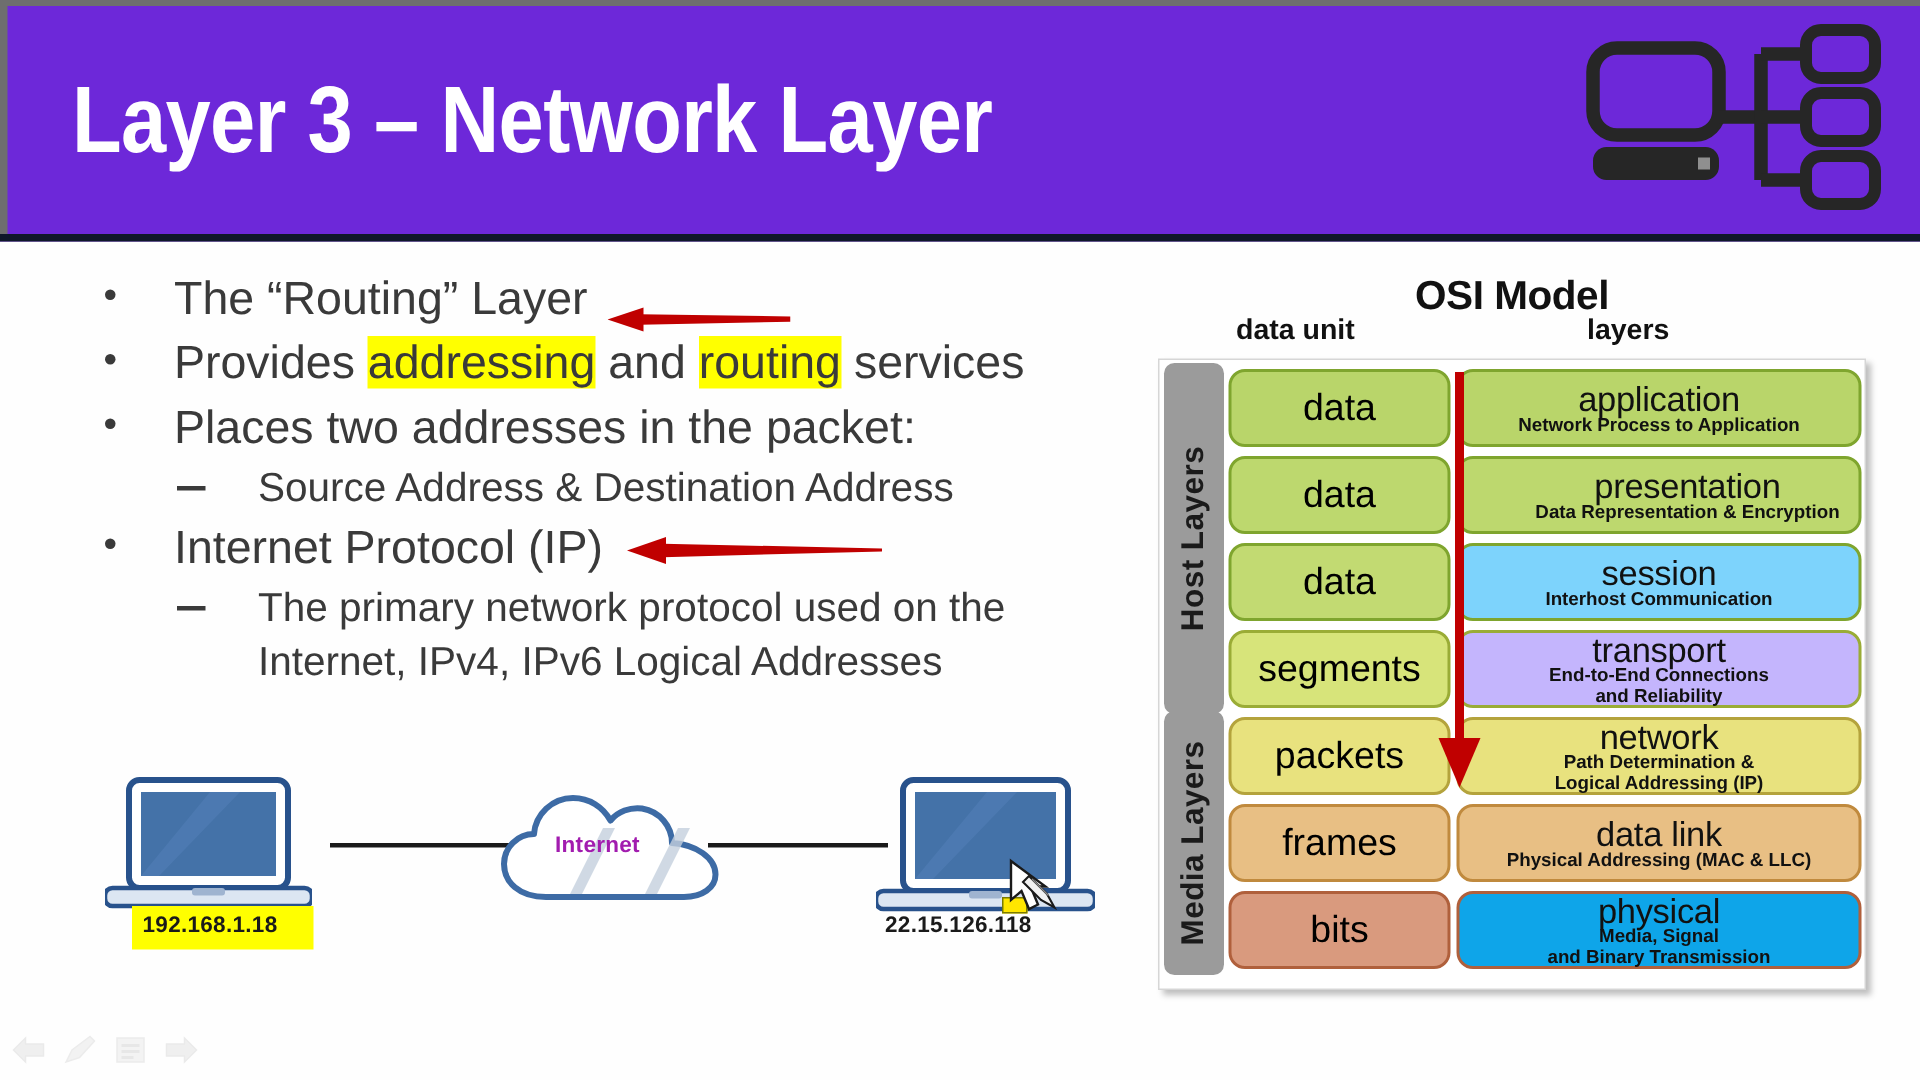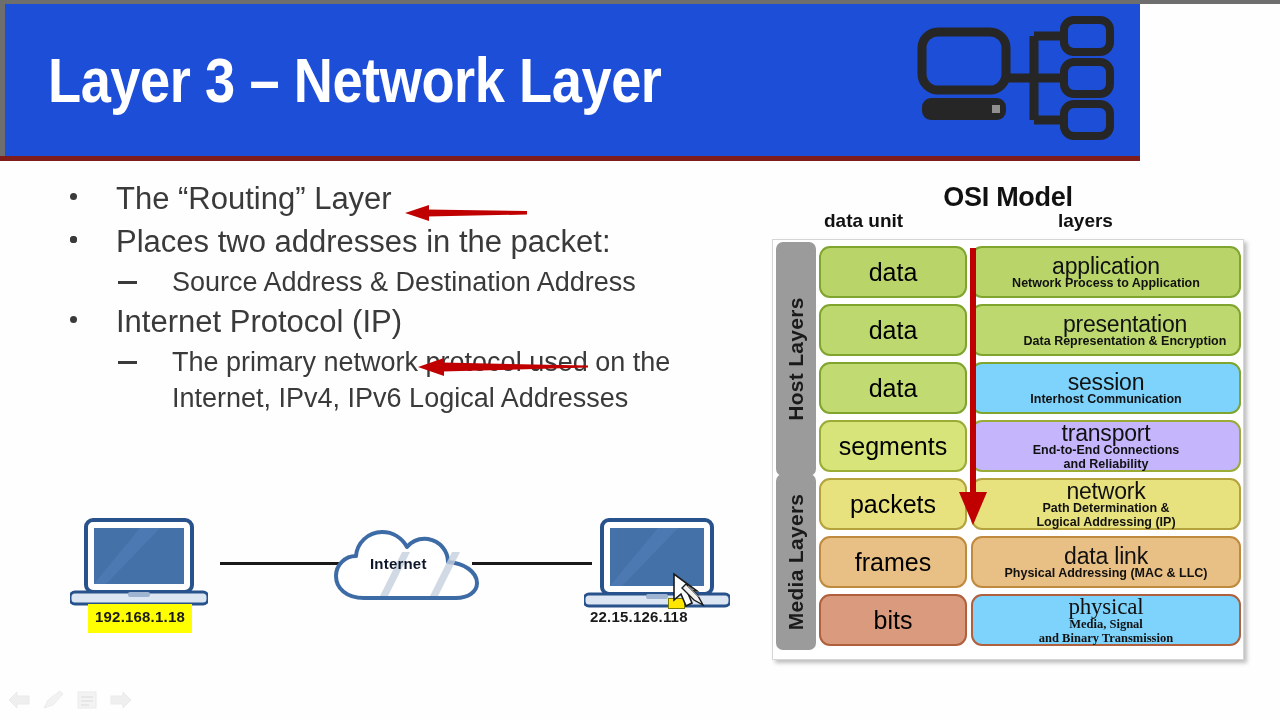--- a/index.html
+++ b/index.html
@@ -11,23 +11,23 @@
   }
   #slide {
     position: relative;
     width: 1280px; height: 720px;
     background: #fefefe;
   }
 
   
   #header {
     position: absolute; left: 0; top: 0;
-    width: 1140px; height: 161px;
-    background: #1d4ed8;
-    border-bottom: 5px solid #7f1d1d;
+    width: 1280px; height: 161px;
+    background: #6d28d9;
+    border-bottom: 5px solid #0f172a;
   }
   #header::before {
     content: ""; position: absolute; left: 0; top: 0;
     width: 1280px; height: 4px; background: #6e6e6e;
   }
   #header::after {
     content: ""; position: absolute; left: 0; top: 0;
     width: 5px; height: 156px; background: #6e6e6e;
   }
   #title {
@@ -93,28 +93,28 @@
     width: 700px; height: 150px;
   }
   .laptop { position: absolute; }
   .ip-label {
     position: absolute;
     font-size: 15px; font-weight: bold;
     color: #1a1a1a;
     letter-spacing: 0.2px;
     white-space: nowrap;
   }
-  .ip-hl { background: #ffff00; padding: 4px 7px 8px 7px; }
+  .ip-hl { background: #ffff00; padding: 4px 24px 8px 7px; }
   .wire {
     position: absolute;
     height: 3px; background: #1a1a1a;
   }
   #cloud-label {
     position: absolute;
-    font-size: 15px; font-weight: bold; color: #0f172a;
+    font-size: 15px; font-weight: bold; color: #a21caf;
     letter-spacing: 0.2px;
   }
   #pen-cursor { position: absolute; }
   #pen-swatch {
     position: absolute;
     width: 17px; height: 11px;
     background: #ffe600;
     border: 1px solid #7a7a00;
   }
 
@@ -223,21 +223,21 @@
       <path d="M118 106 L146 106" stroke="#262626" stroke-width="9" fill="none"></path>
 
       <rect x="148" y="6" width="46" height="32" rx="10" ry="10" fill="none" stroke="#262626" stroke-width="8"></rect>
       <rect x="148" y="48" width="46" height="32" rx="10" ry="10" fill="none" stroke="#262626" stroke-width="8"></rect>
       <rect x="148" y="90" width="46" height="32" rx="10" ry="10" fill="none" stroke="#262626" stroke-width="8"></rect>
     </svg>
   </div>
 
   <div id="bullets">
       <div class="b1"><span class="dot"></span><span><span>The “Routing” Layer</span></span></div>
-      <div class="b1"><span class="dot"></span></div>
+      <div class="b1"><span class="dot"></span><span><span>Provides </span><span class="hl">addressing</span><span> and </span><span class="hl">routing</span><span> services</span></span></div>
       <div class="b1"><span class="dot"></span><span><span>Places two addresses in the packet:</span></span></div>
       <div class="b2" style="white-space: normal;"><span class="dash"></span><span><span>Source Address &amp; Destination Address</span></span></div>
       <div class="b1"><span class="dot"></span><span><span>Internet Protocol (IP)</span></span></div>
       <div class="b2" style="white-space: normal;"><span class="dash"></span><span><span>The primary network protocol used on the Internet, IPv4, IPv6 Logical Addresses</span></span></div>
     </div>
 
   <div class="arrow-left" style="left:405px; top:203px; width:122px; height:20px;">
     <svg width="122" height="20" viewBox="0 0 122 20">
       <polygon points="0,10 24,2 24,18" fill="#C00000"></polygon>
       <polygon points="22,6.5 122,8 122,11.5 22,13.5" fill="#C00000"></polygon>
@@ -344,21 +344,21 @@
         </div>
         <div class="osi-row" style="top: 296px; width: 422px;">
           <div class="osi-unit" style="background: rgb(232, 191, 132); border: 2px solid rgb(192, 138, 62);">frames</div>
           <div class="osi-layer" style="background: rgb(232, 191, 132); border: 2px solid rgb(192, 138, 62);">
             <div class="lname">data link</div>
             <div class="ldesc">Physical Addressing (MAC &amp; LLC)</div>
           </div>
         </div>
         <div class="osi-row" style="top: 354px; width: 422px;">
           <div class="osi-unit" style="background: rgb(217, 154, 126); border: 2px solid rgb(176, 96, 60);">bits</div>
-          <div class="osi-layer" style="background: #7dd3fc; border: 2px solid rgb(176, 96, 60); font-family: Liberation Serif, serif;">
+          <div class="osi-layer" style="background: #0ea5e9; border: 2px solid rgb(176, 96, 60);">
             <div class="lname">physical</div>
             <div class="ldesc">Media, Signal<br>and Binary Transmission</div>
           </div>
         </div>
         <svg id="osi-arrow" width="472" height="421" viewBox="0 0 472 421">
         <line x1="200" y1="8" x2="200" y2="258" stroke="#C00000" stroke-width="6"></line>
         <polygon points="200,285 186,252 214,252" fill="#C00000"></polygon>
       </svg>
       </div>
   </div>

